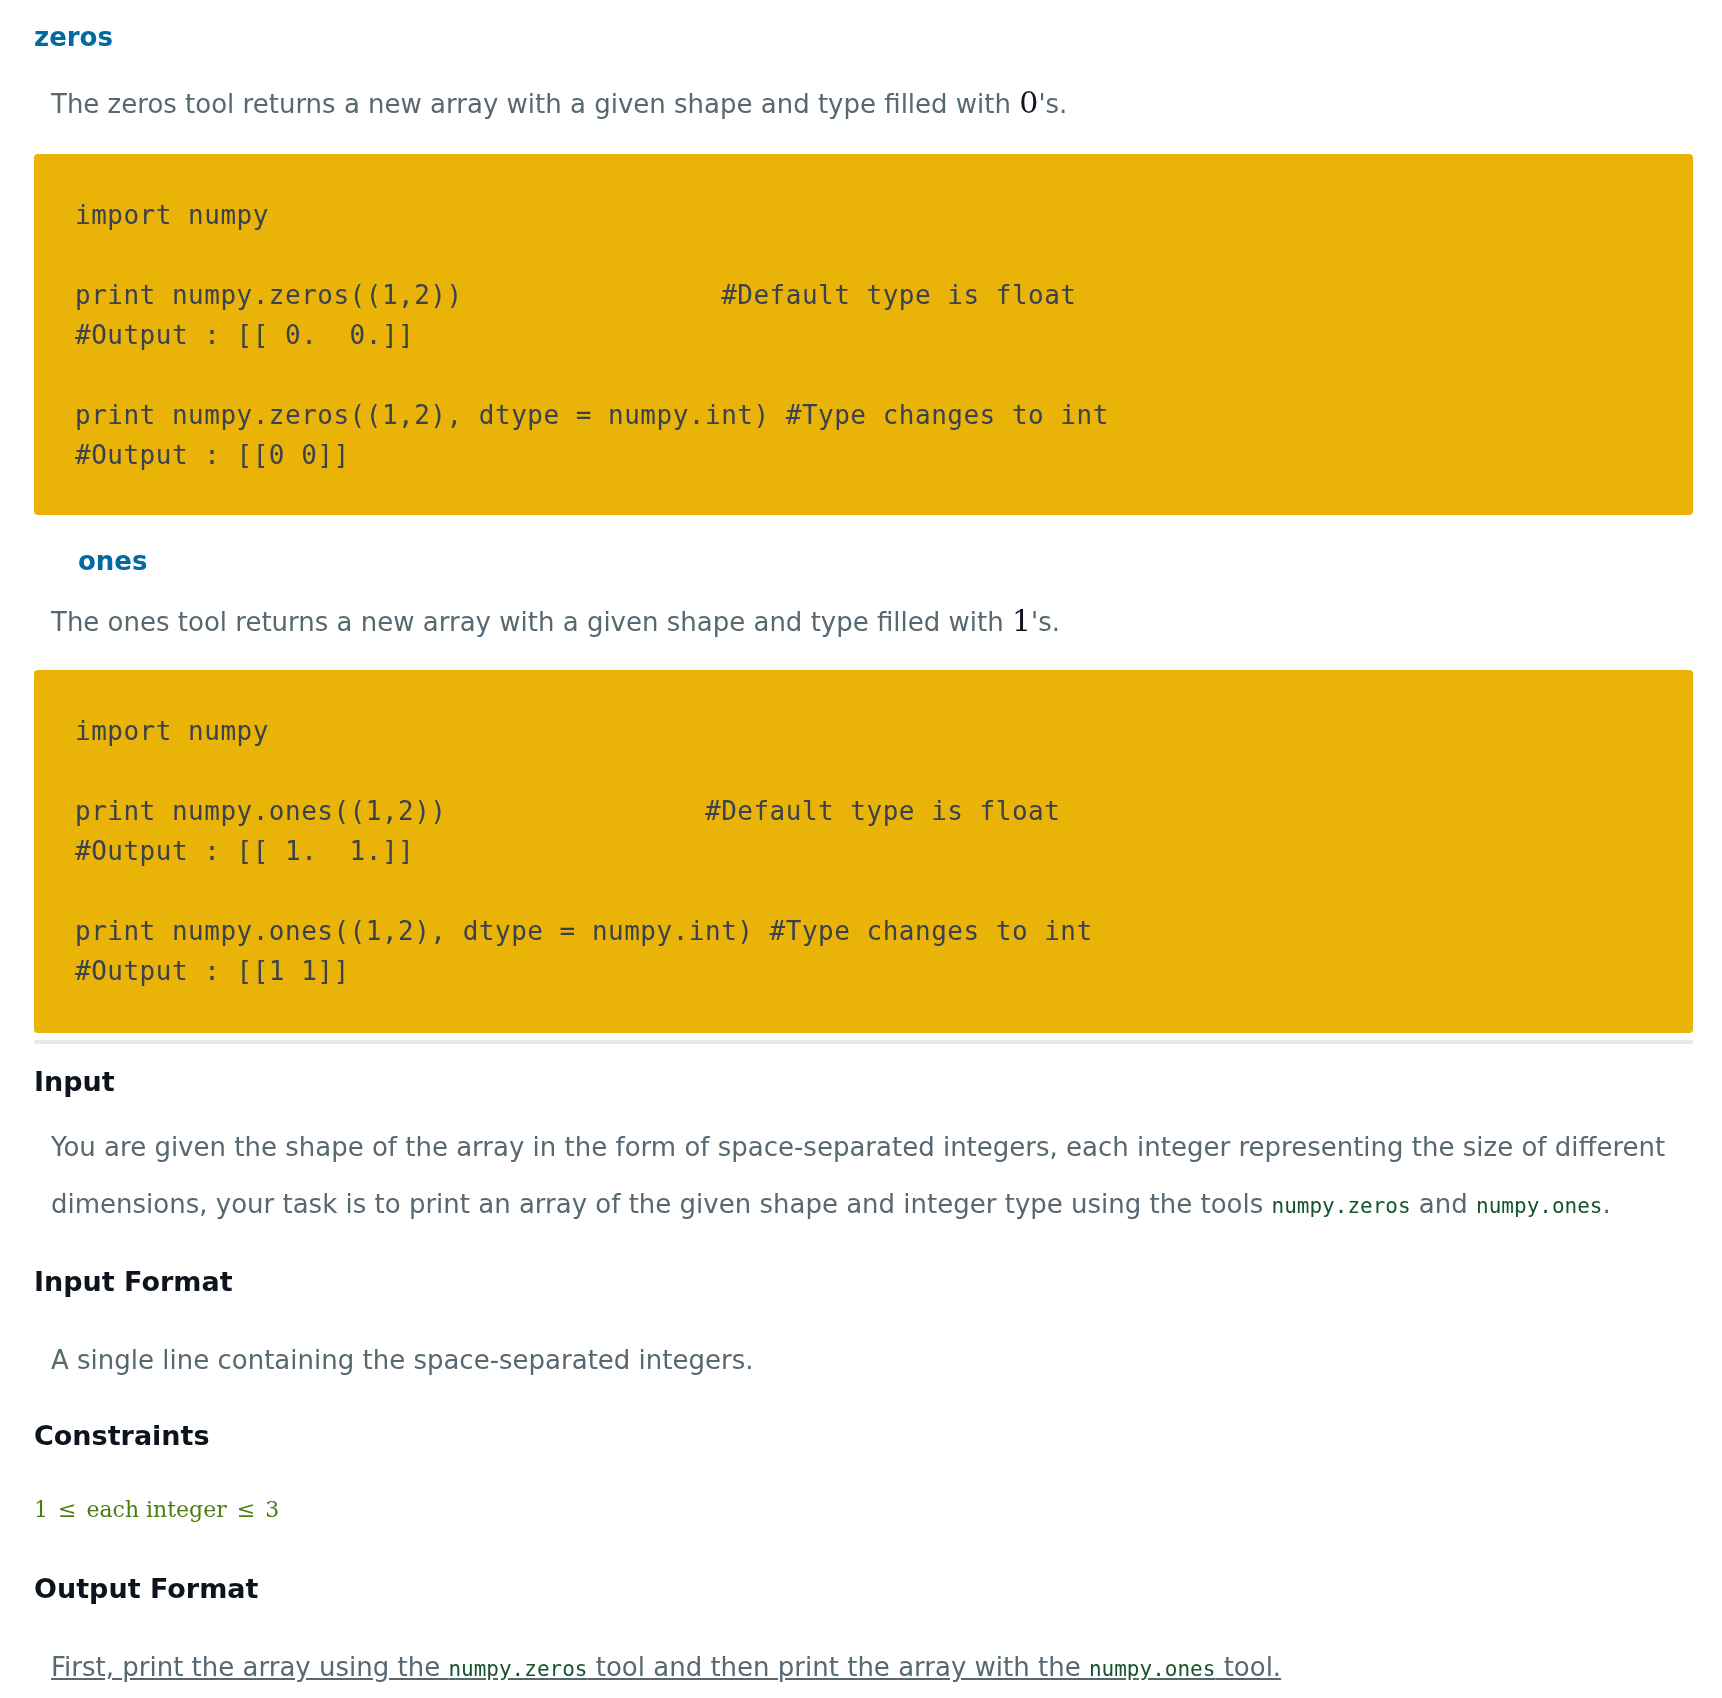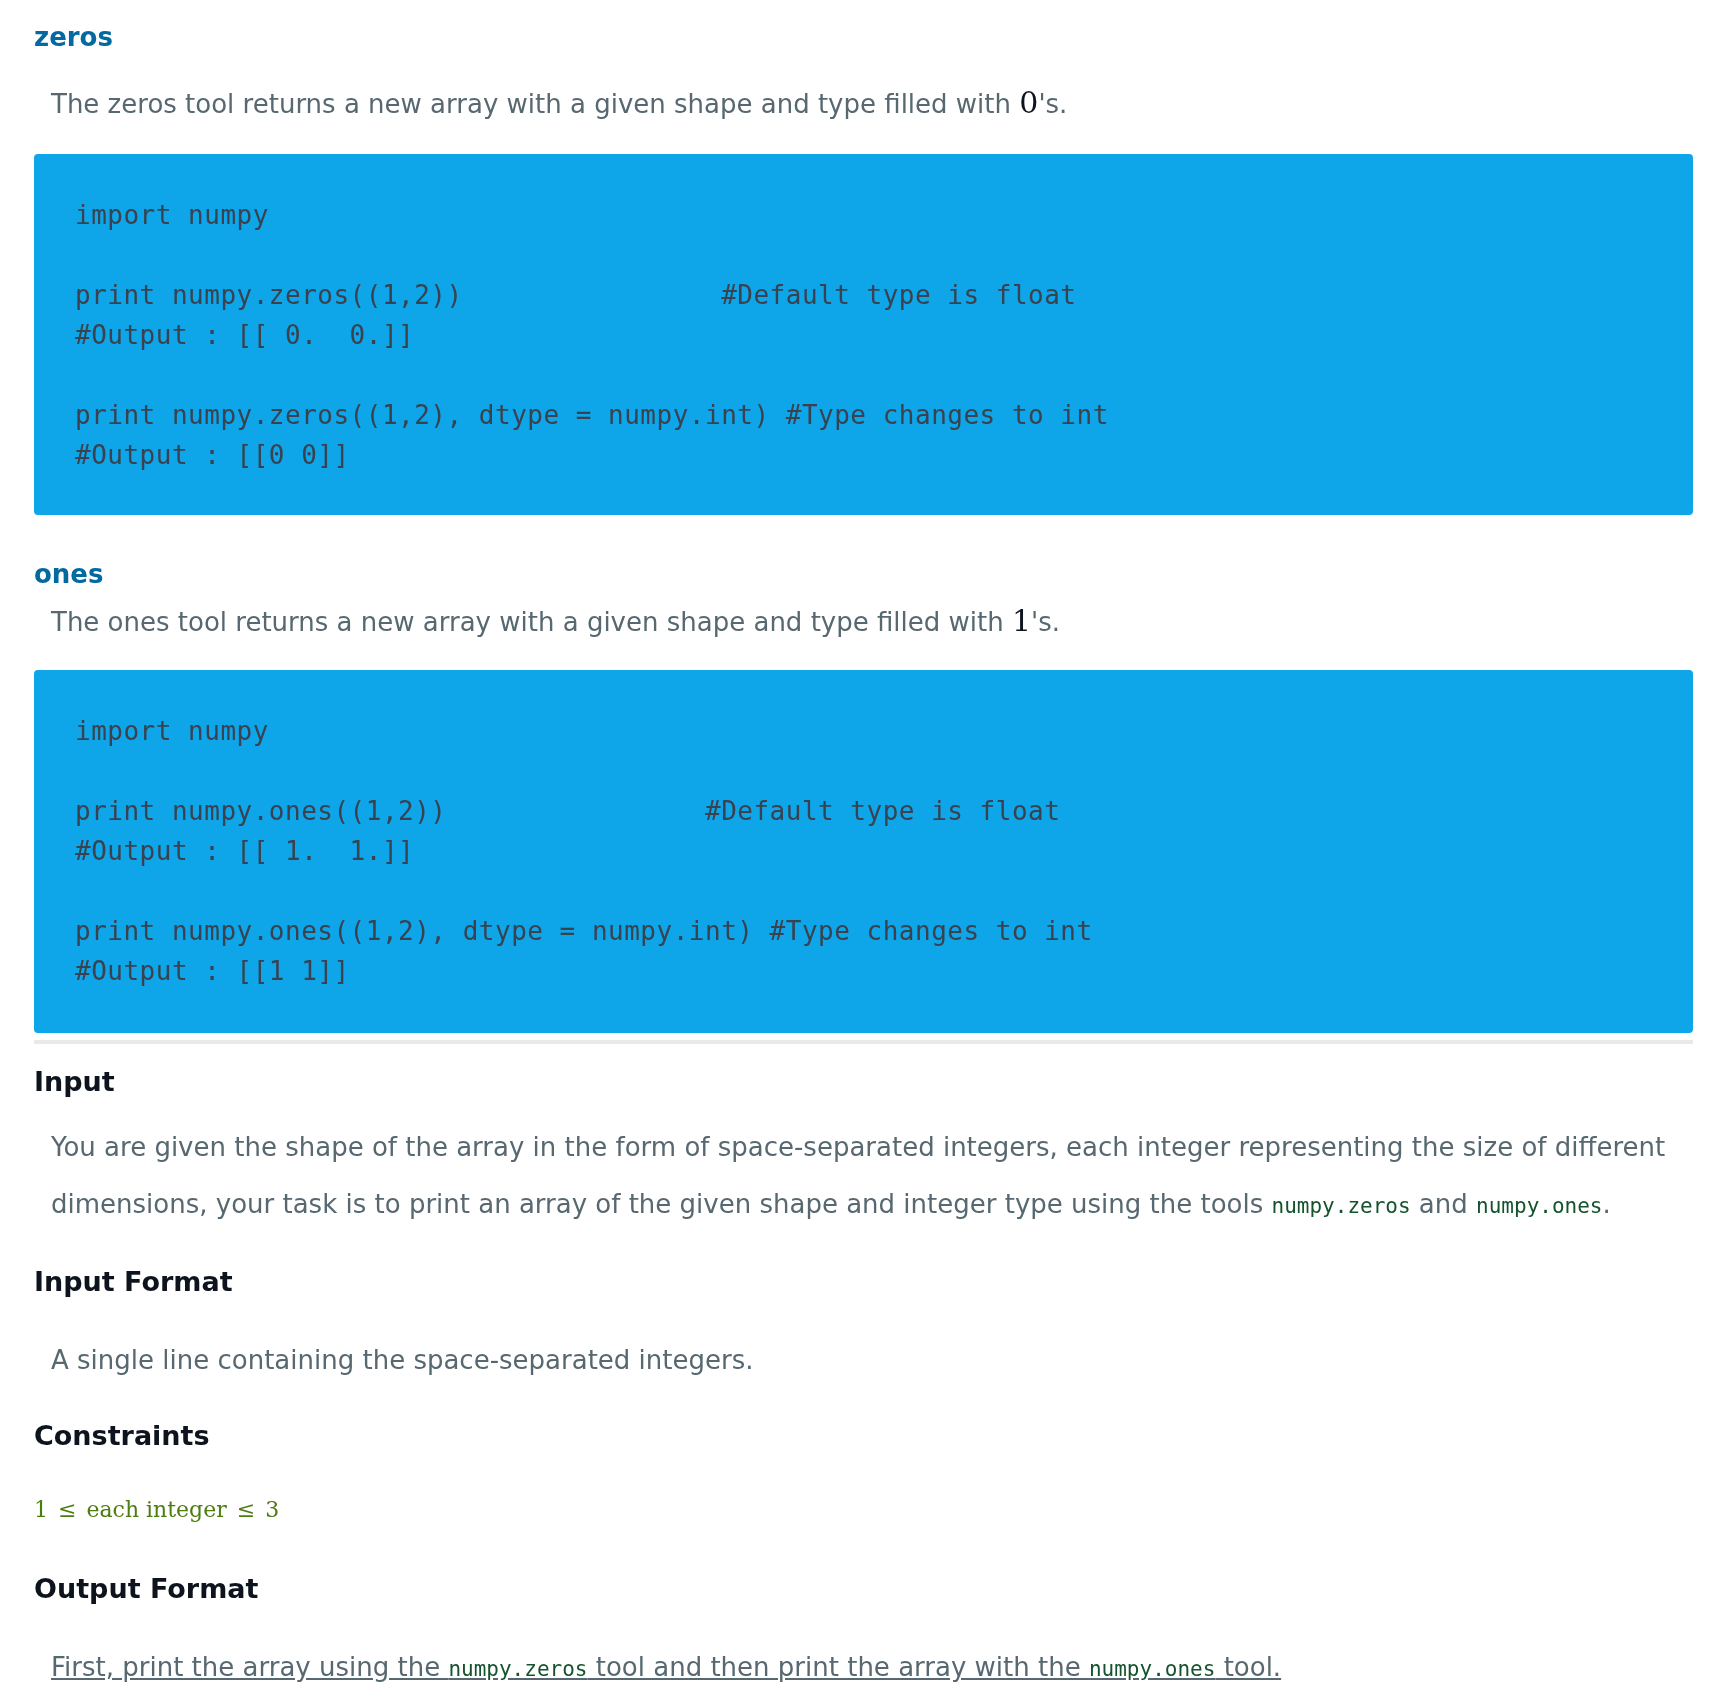--- a/index.html
+++ b/index.html
@@ -46,21 +46,21 @@
   }
   .code-inline {
     font-family: "DejaVu Sans Mono", "Liberation Mono", monospace;
     color: #14532d;
     font-size: 21px;
   }
   .code-block {
     position: absolute;
     left: 0;
     width: 1659px;
-    background: #0ea5e9;
+    background: #eab308;
     border-radius: 4px;
     box-sizing: border-box;
     padding: 0 0 0 41px;
   }
   .code-block pre {
     margin: 0;
     font-family: "DejaVu Sans Mono", "Liberation Mono", monospace;
     font-size: 26px;
     line-height: 40px;
     color: #39424e;
@@ -105,21 +105,21 @@
 <div class="content">
 
   <a class="tool-link" style="top:20px;">zeros</a>
 
   <p class="para" style="top:74px;"><span>The zeros tool returns a new array with a given shape and type filled with </span><span class="math">0</span><span>'s.</span></p>
 
   <div class="code-block" style="top:154px;height:361px;padding-top:41px;">
     <pre><span class="code-line">import numpy</span><span class="code-line"></span><span class="code-line">print numpy.zeros((1,2))                #Default type is float</span><span class="code-line">#Output : [[ 0.  0.]]</span><span class="code-line"></span><span class="code-line">print numpy.zeros((1,2), dtype = numpy.int) #Type changes to int</span><span class="code-line">#Output : [[0 0]]</span></pre>
   </div>
 
-  <a class="tool-link" style="top:557px;">ones</a>
+  <a class="tool-link" style="top:544px;margin-left:44px;">ones</a>
 
   <p class="para" style="top:592px;"><span>The ones tool returns a new array with a given shape and type filled with </span><span class="math">1</span><span>'s.</span></p>
 
   <div class="code-block" style="top:670px;height:363px;padding-top:41px;">
     <pre><span class="code-line">import numpy</span><span class="code-line"></span><span class="code-line">print numpy.ones((1,2))                #Default type is float</span><span class="code-line">#Output : [[ 1.  1.]]</span><span class="code-line"></span><span class="code-line">print numpy.ones((1,2), dtype = numpy.int) #Type changes to int</span><span class="code-line">#Output : [[1 1]]</span></pre>
   </div>
 
   <div class="hr" style="top:1040px;"></div>
 
   <h3 class="heading" style="top:1064px;">Input</h3>

